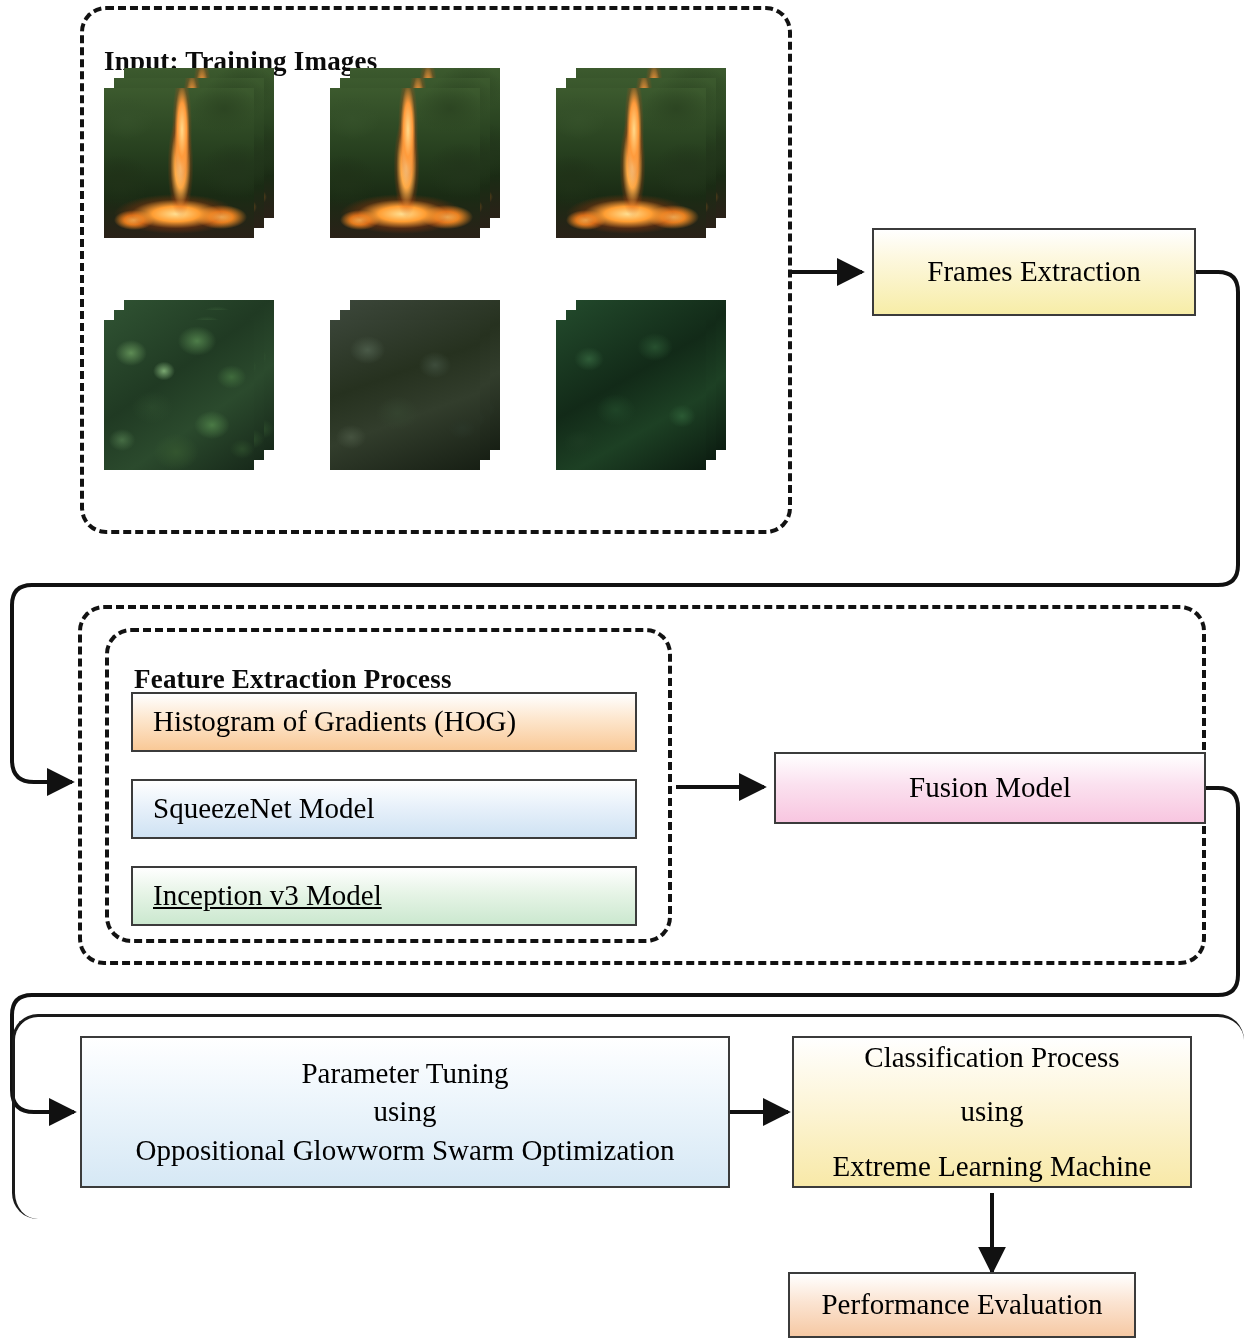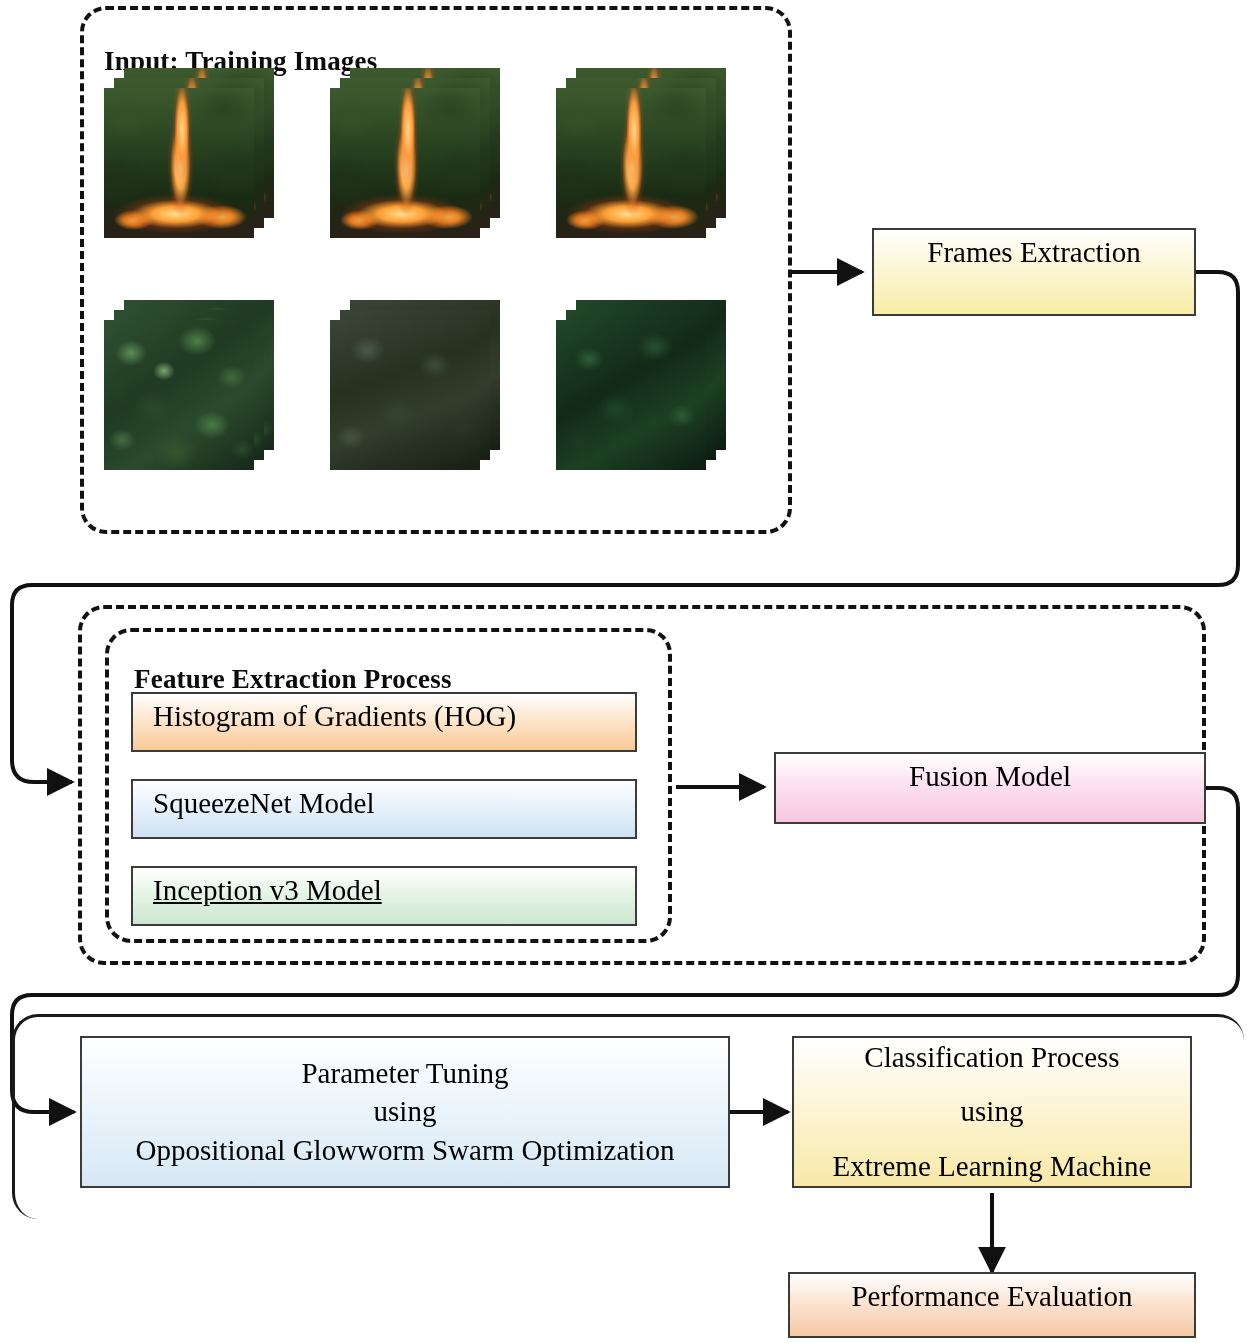--- a/index.html
+++ b/index.html
@@ -38,20 +38,21 @@
     letter-spacing: .2px;
     white-space: nowrap;
     margin-top: 20px;
   }
 
   
   .pbox {
     position: absolute;
     border: 2px solid #3b3b3b;
     display: flex;
+    align-items: center;
     justify-content: center;
     text-align: center;
     color: #000;
     font-size: 29px;
     line-height: 1.28;
     padding: 4px 10px;
   }
   .pbox.left-text { justify-content: flex-start; padding-left: 20px; }
 
   .g-yellow  { background: linear-gradient(180deg,#ffffff 0%,#fdf8e0 32%,#f7eda7 100%); }
@@ -228,17 +229,17 @@
     <span>using</span>
     <span>Oppositional Glowworm Swarm Optimization</span>
   </div>
 
   <div class="pbox g-cream" style="left:792px; top:1036px; width:400px; height:152px; flex-direction:column; gap:17px;">
     <span>Classification Process</span>
     <span>using</span>
     <span style="font-weight:500;">Extreme Learning Machine</span>
   </div>
 
-  <div class="pbox g-peach" style="left:788px; top:1272px; width:408px; height:66px;">
+  <div class="pbox g-peach" style="left:788px; top:1272px; width:348px; height:66px;">
     <span>Performance Evaluation</span>
   </div>
 
 </div>
 
 </body></html>

